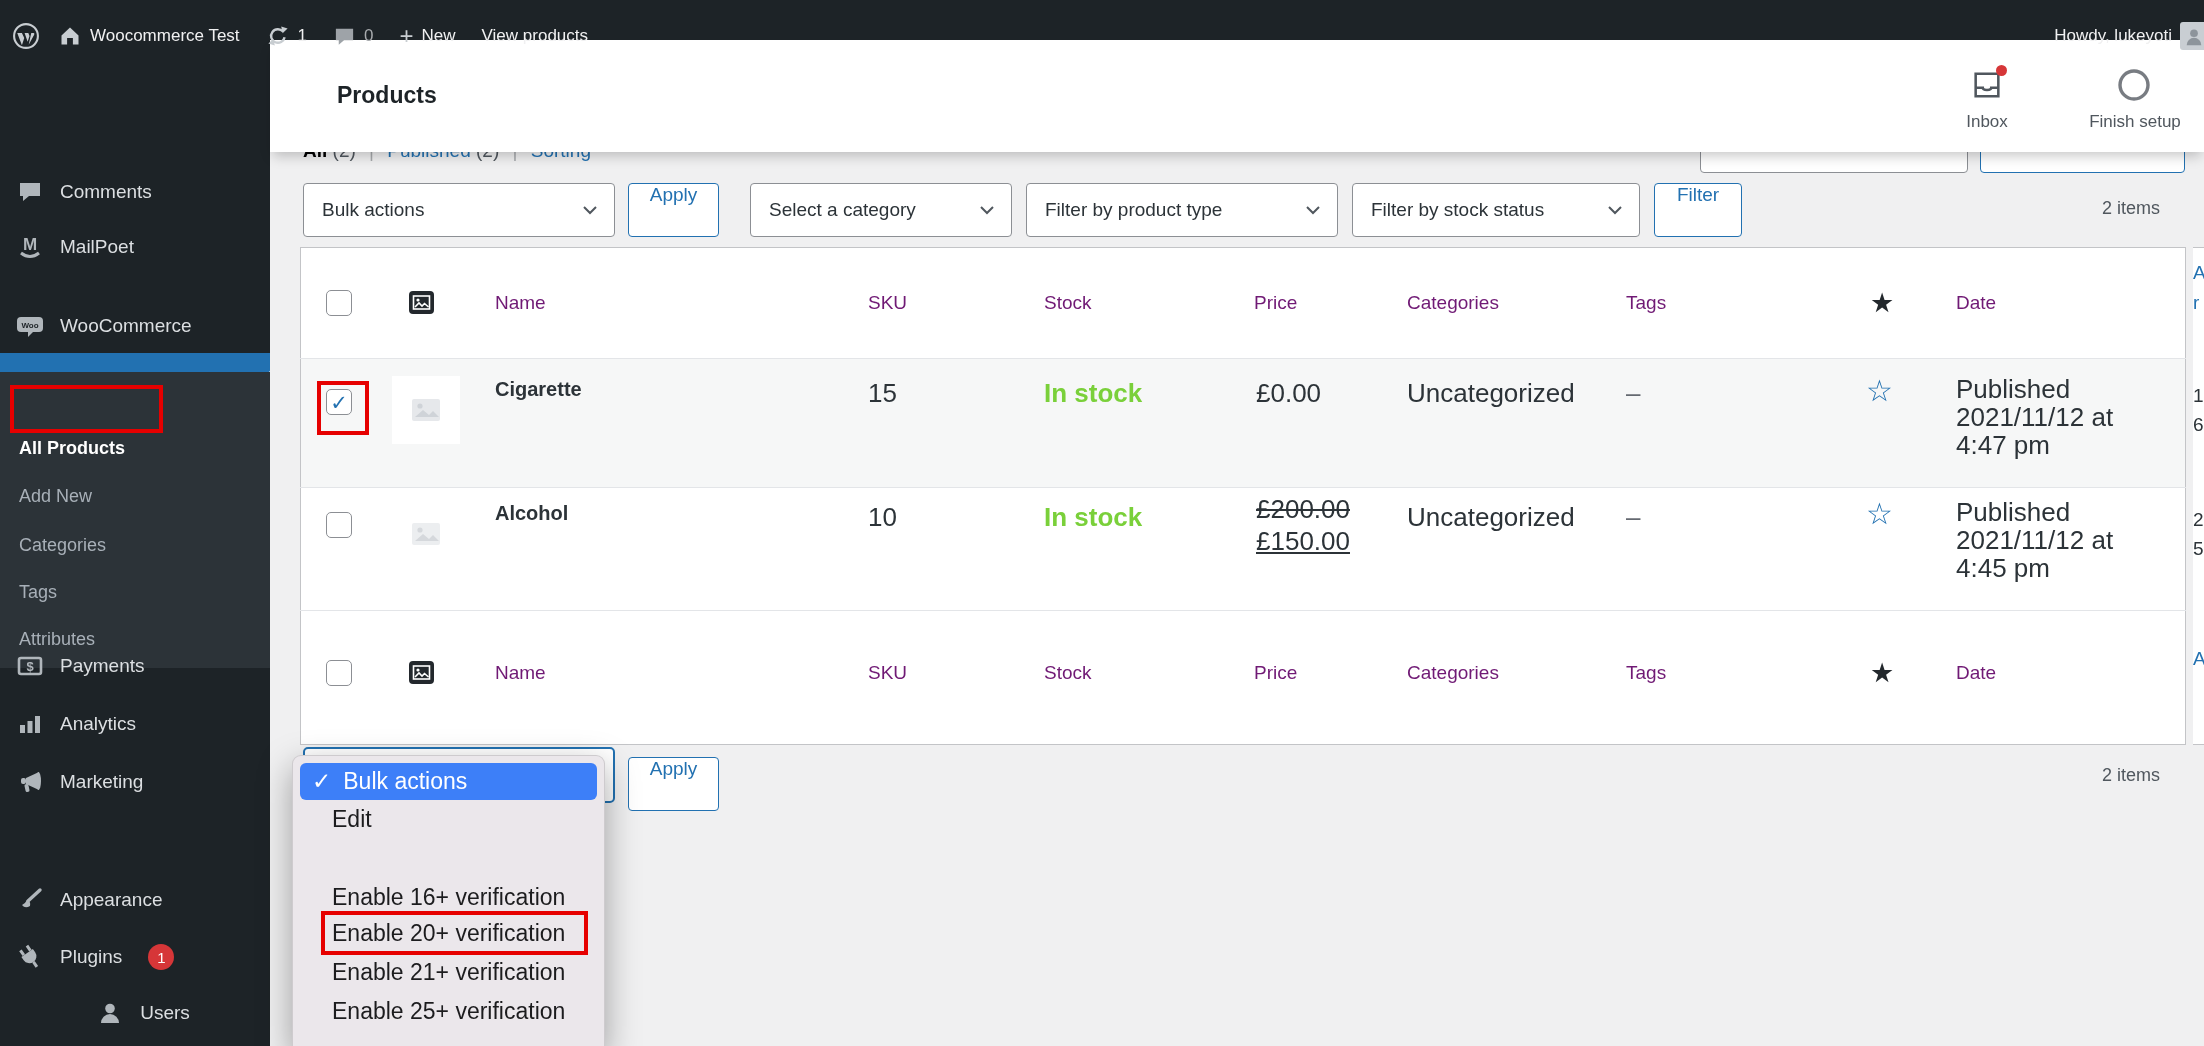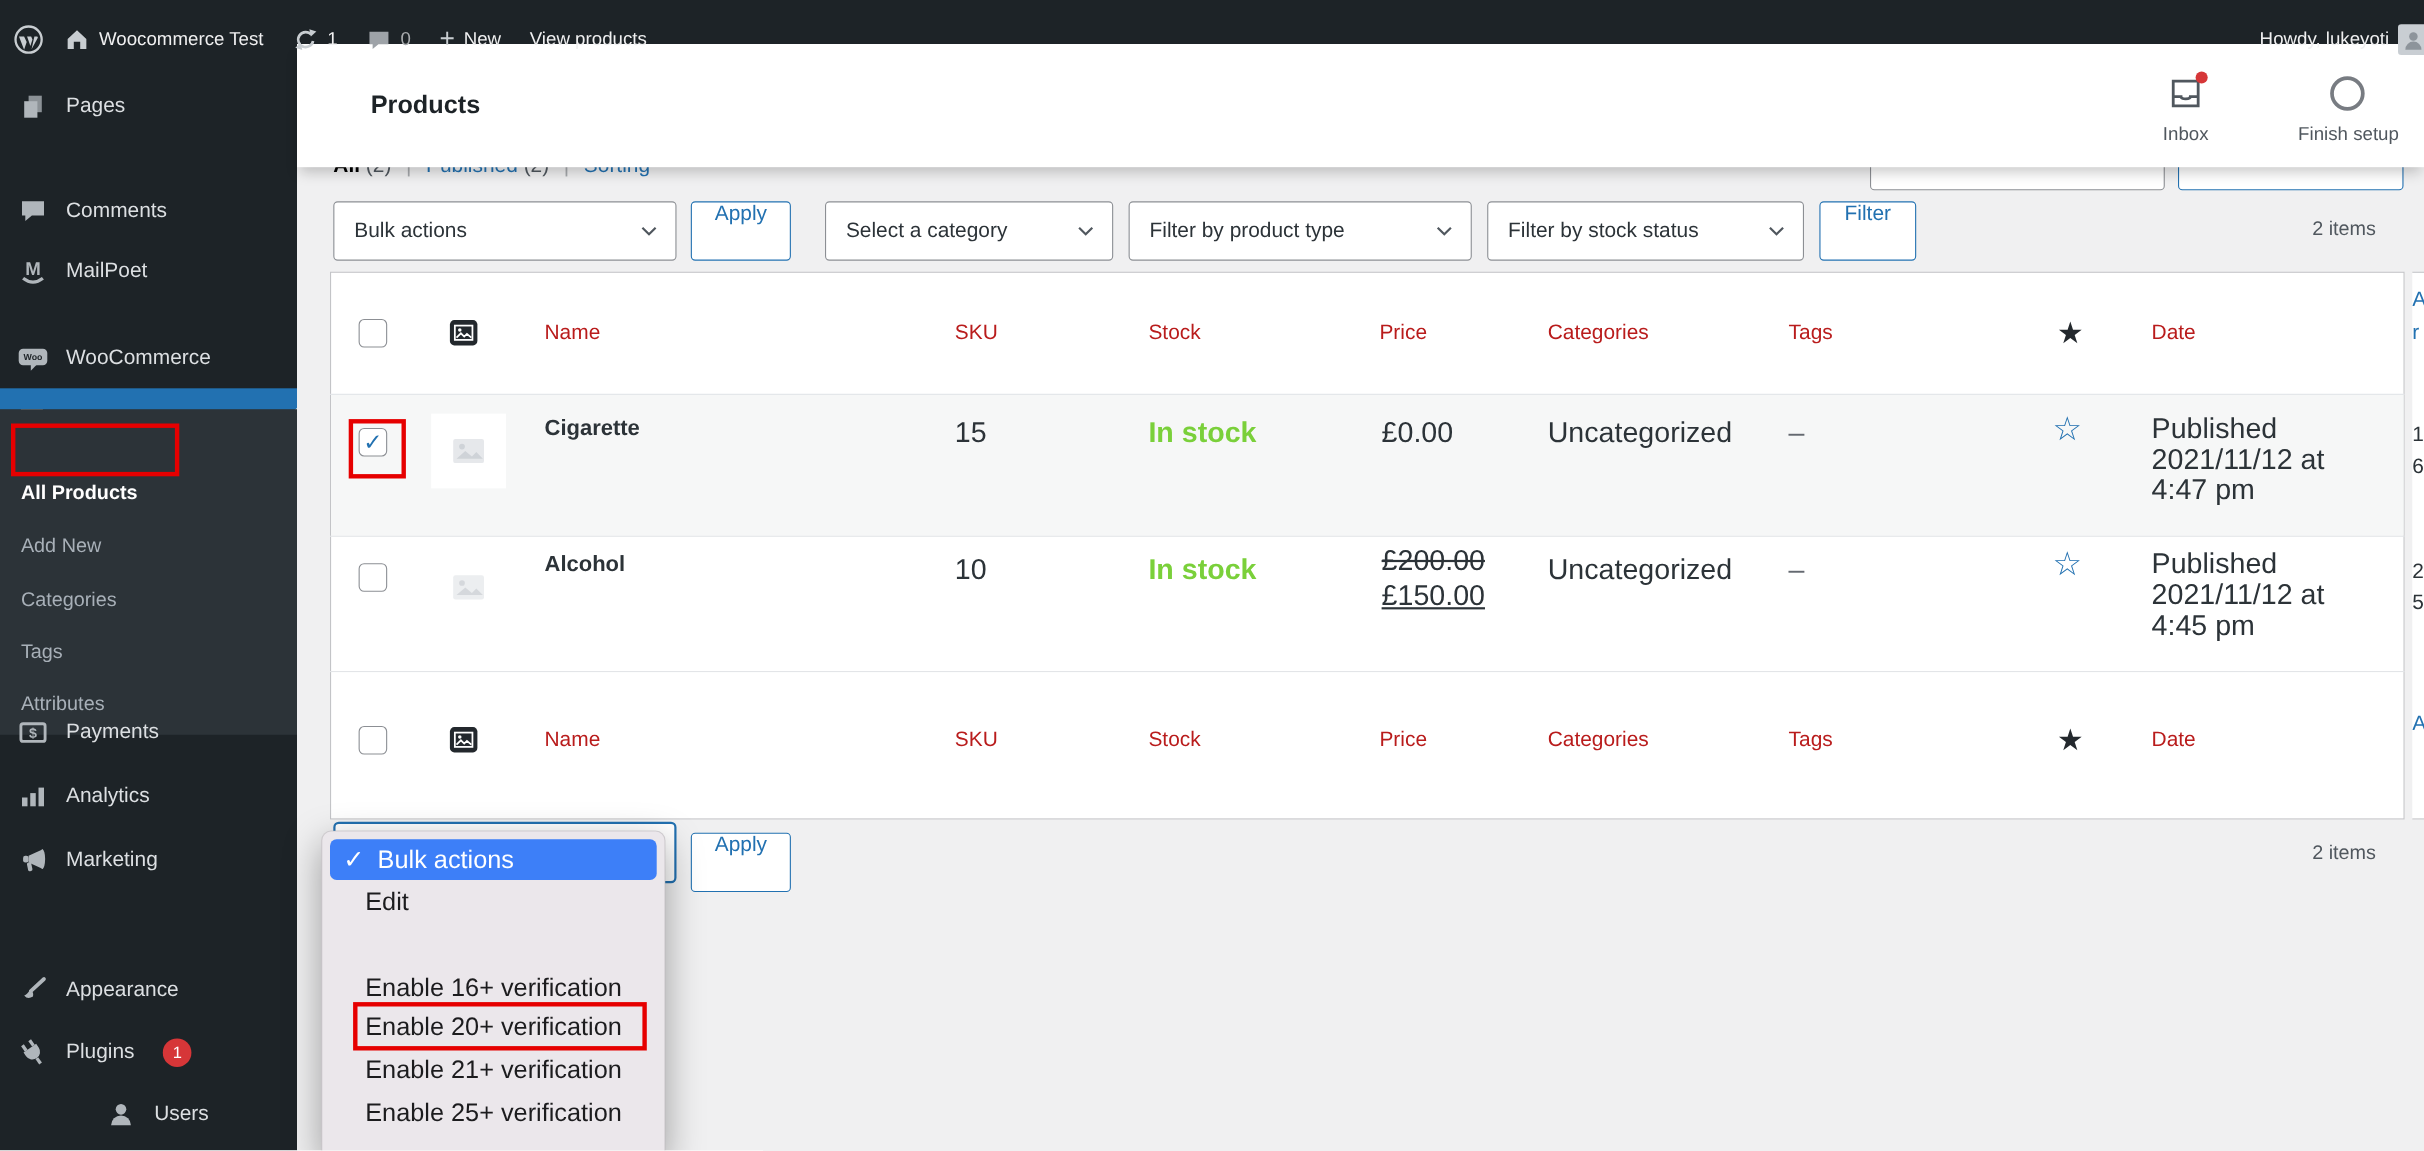--- a/index.html
+++ b/index.html
@@ -35,21 +35,21 @@
     font-size:19px;color:#2c3338;}
   .btn-outline{background:#fff;border:1.5px solid #2271b1;border-radius:4px;box-sizing:border-box;
     color:#2271b1;font-size:19px;display:flex;justify-content:center;}
   .link{color:#2271b1;text-decoration:none;}
   .count-label{font-size:18px;color:#50575e;text-align:right;}
   
   #list-table{left:300px;top:247px;width:1886px;height:498px;background:#fff;
     border:1px solid #c3c4c7;box-sizing:border-box;z-index:2;}
   .hline{position:absolute;left:300px;width:1886px;height:1px;background:#e3e5e8;z-index:3;}
   #row1-bg{left:301px;top:358px;width:1884px;height:129px;background:#f6f7f7;z-index:2;}
-  .th{font-size:19px;color:#b91c1c;z-index:4;}
+  .th{font-size:19px;color:#701a75;z-index:4;}
   .td{font-size:26px;color:#2c3338;z-index:4;}
   .checkbox{width:26px;height:26px;background:#fff;border:1.5px solid #8c8f94;border-radius:5px;
     box-sizing:border-box;display:flex;align-items:center;justify-content:center;z-index:4;}
   .green{color:#7ad03a;font-weight:700;}
   .star-outline{color:#2271b1;font-size:30px;line-height:30px;}
   .star-filled{color:#23282d;font-size:27px;line-height:27px;}
   .redbox{position:absolute;border:4px solid #e60000;z-index:50;}
   
   #dropdown{left:292px;top:755px;width:311px;height:291px;background:#ebe7eb;
     border:1px solid rgba(0,0,0,.12);border-radius:9px 9px 0 0;
@@ -105,29 +105,20 @@
       <span style="width:28px;height:28px;background:#c9ced3;border-radius:3px;display:inline-flex;align-items:center;justify-content:center;">
         <svg width="22" height="22" viewBox="0 0 24 24">
             <circle cx="12" cy="9" r="4.2" fill="#8d949b"></circle>
             <path d="M4 22a8 8 0 0 1 16 0z" fill="#8d949b"></path>
           </svg>
       </span>
     </span>
   </div>
 
   <div class="abs" id="sidebar">
-    <div class="menu-item" style="top:29px;">
-      <span class="micon">
-          <svg width="26" height="26" viewBox="0 0 26 26">
-            <rect x="9" y="3" width="12" height="15" fill="#8b9196"></rect>
-            <rect x="5" y="8" width="12" height="15" fill="#b0b6bb"></rect>
-          </svg>
-        </span>
-      <span>Pages</span>
-    </div>
     <div class="menu-item" style="top:124px;">
       <span class="micon">
           <svg width="26" height="26" viewBox="0 0 26 26">
             <path d="M3 4h20v13H12l-6 5v-5H3z" fill="#b0b6bb"></path>
           </svg>
         </span>
       <span>Comments</span>
     </div>
     <div class="menu-item" style="top:179px;">
       <span class="micon">

